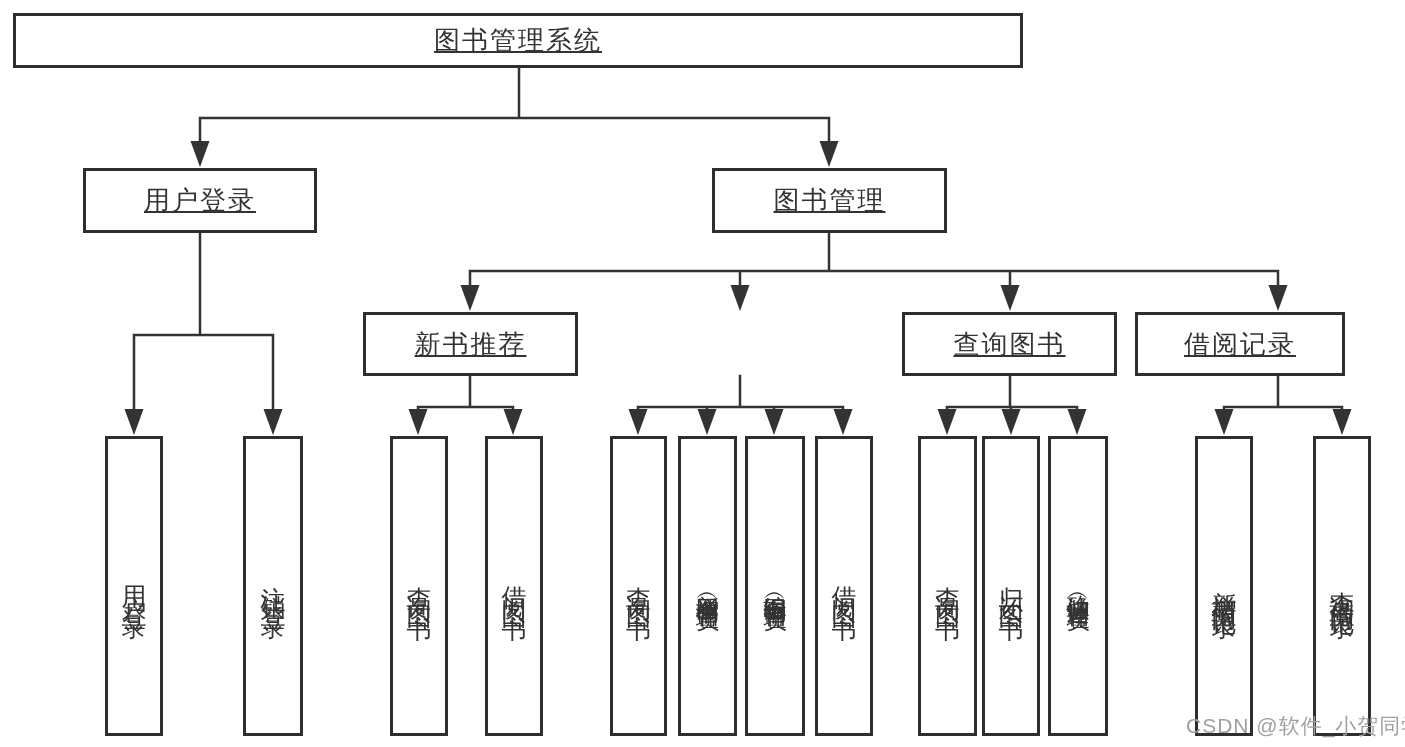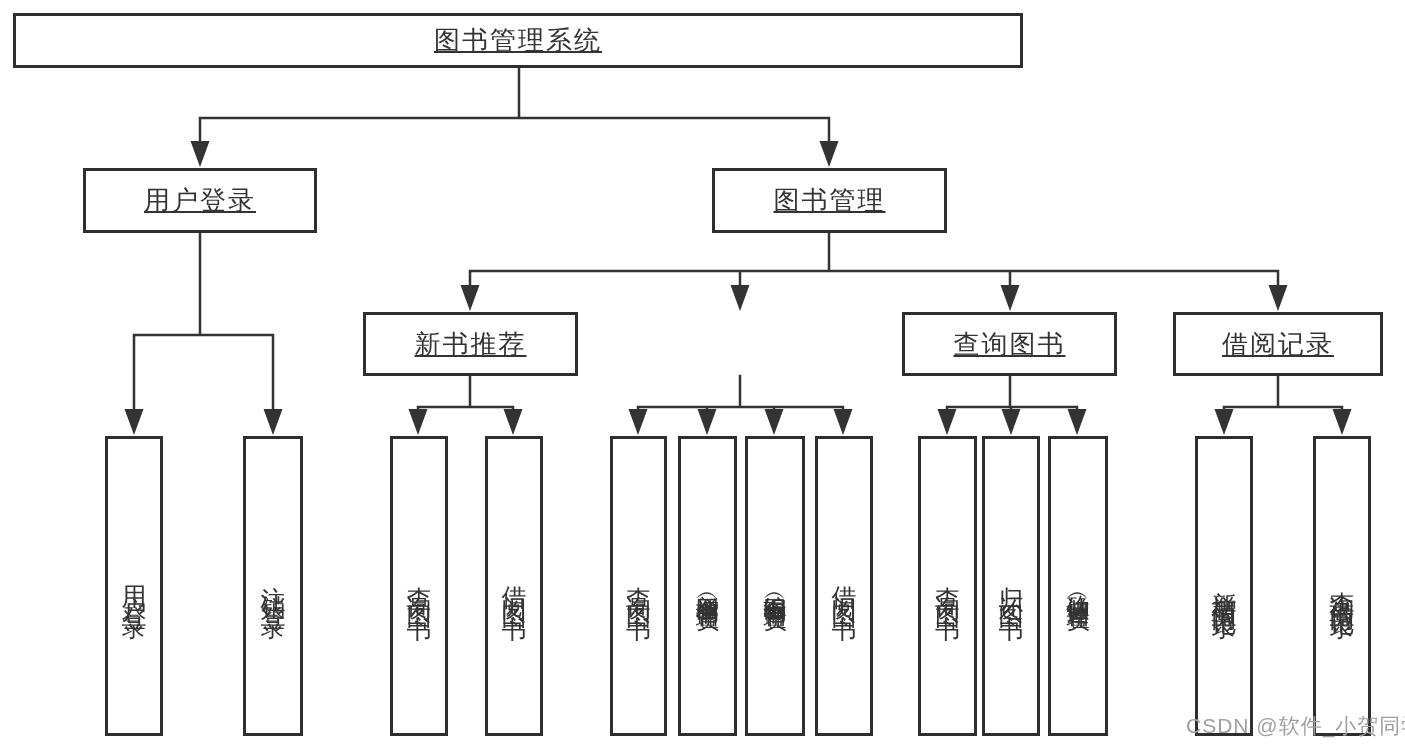--- a/index.html
+++ b/index.html
@@ -115,21 +115,21 @@
   <div class="box" style="left:363px;top:312px;width:215px;height:64px">
     <span class="hlabel">新书推荐</span>
   </div>
 
   <div class="box" style="left:712px;top:168px;width:235px;height:65px">
     <span class="hlabel">图书管理</span>
   </div>
   <div class="box" style="left:902px;top:312px;width:215px;height:64px">
     <span class="hlabel">查询图书</span>
   </div>
-  <div class="box" style="left:1173px;top:312px;width:210px;height:64px">
+  <div class="box" style="left:1135px;top:312px;width:210px;height:64px">
     <span class="hlabel">借阅记录</span>
   </div>
 
   <div class="box leaf" style="left:105px;top:436px;width:58px;height:300px">
     <span class="vtext">用户登录</span>
   </div>
   <div class="box leaf" style="left:243px;top:436px;width:60px;height:300px">
     <span class="vtext">注销登录</span>
   </div>
 

